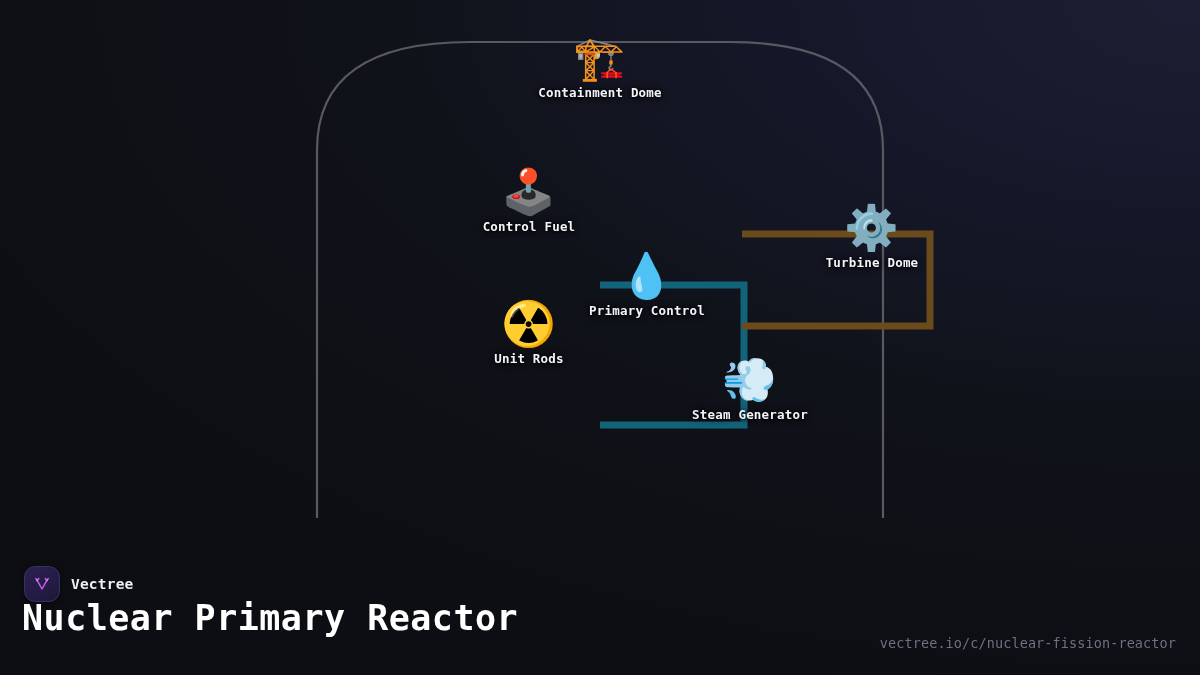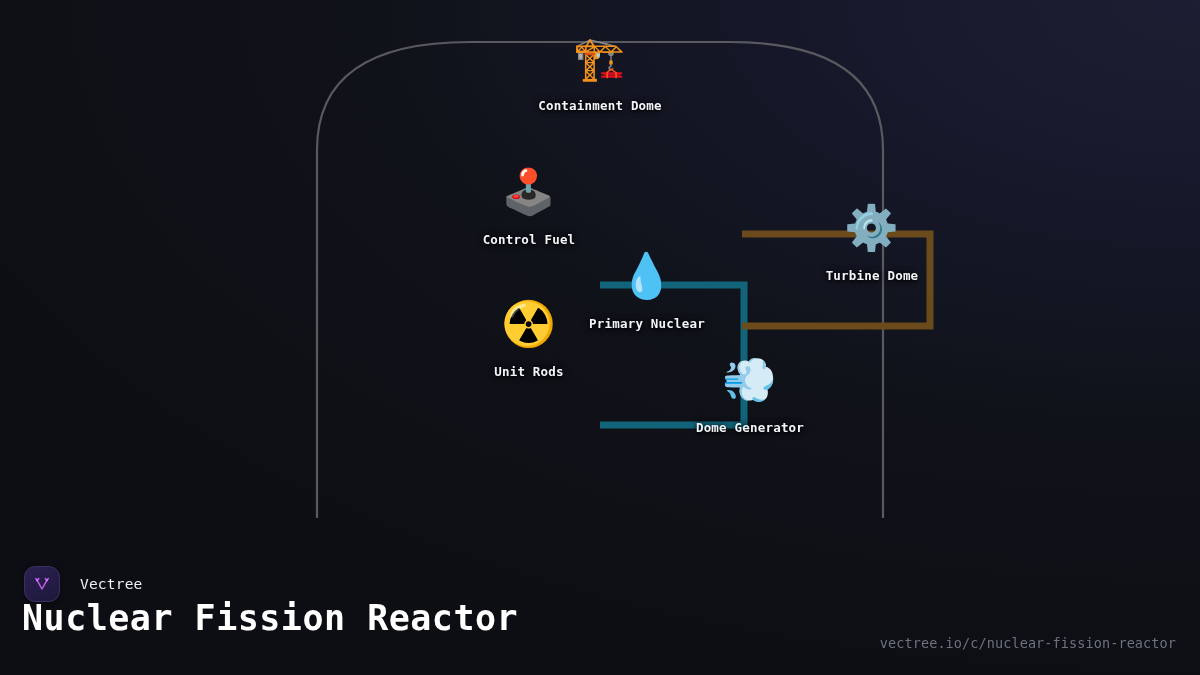--- a/index.html
+++ b/index.html
@@ -49,21 +49,21 @@
     user-select: none;
   }
   .node .glyph {
     display: block;
     font-family: "DejaVu Sans", "Liberation Sans", sans-serif;
     line-height: 1;
     text-align: center;
   }
   .node .caption {
     display: inline-block;
-    margin-top: 18px;
+    margin-top: 5px;
     font-family: "DejaVu Sans Mono", "Liberation Mono", monospace;
     font-size: 12.5px;
     font-weight: 700;
     letter-spacing: 0.2px;
     color: #f2f4f8;
     white-space: nowrap;
     text-shadow: 0 1px 3px rgba(0,0,0,.95), 0 0 7px rgba(0,0,0,.85);
   }
 
   
@@ -104,24 +104,23 @@
     background: linear-gradient(150deg, #2a2150 0%, #241c46 55%, #1d1838 100%);
     border: 1px solid #3a2f63;
     display: flex;
     align-items: center;
     justify-content: center;
     box-shadow: 0 1px 4px rgba(0,0,0,.55);
   }
   #brand-name {
     font-family: "DejaVu Sans Mono", "Liberation Mono", monospace;
     font-size: 14.5px;
-    font-weight: 400;
+    font-weight: 700;
     color: #eef0f6;
     letter-spacing: 0.2px;
-    margin-left: 9px;
   }
   #page-title {
     position: absolute;
     left: 22px;
     top: 53px;
     font-family: "DejaVu Sans Mono", "Liberation Mono", monospace;
     font-size: 35px;
     font-weight: 700;
     color: #ffffff;
     letter-spacing: 0.5px;
@@ -160,31 +159,31 @@
       <span class="caption">Containment Dome</span>
     </div>
 
     <div class="node" id="node-control-rods">
       <span class="glyph">🕹️</span>
       <span class="caption">Control Fuel</span>
     </div>
 
     <div class="node" id="node-primary-coolant">
       <span class="glyph">💧</span>
-      <span class="caption">Primary Nuclear</span>
+      <span class="caption">Primary Control</span>
     </div>
 
     <div class="node" id="node-fuel-rods">
       <span class="glyph">☢️</span>
       <span class="caption">Unit Rods</span>
     </div>
 
     <div class="node" id="node-steam-generator">
       <span class="glyph">💨</span>
-      <span class="caption">Dome Generator</span>
+      <span class="caption">Steam Generator</span>
     </div>
 
     <div class="node" id="node-turbine-unit">
       <span class="glyph">⚙️</span>
       <span class="caption">Turbine Dome</span>
     </div>
 
   </div>
 
   <div id="footer">
@@ -201,19 +200,19 @@
           </g>
           <g fill="#e07bff">
             <circle cx="6.2" cy="7.6" r="1.35"></circle>
             <circle cx="17.8" cy="7.6" r="1.35"></circle>
           </g>
         </svg>
       </span>
       <span id="brand-name">Vectree</span>
     </div>
 
-    <div id="page-title">Nuclear Fission Reactor</div>
+    <div id="page-title">Nuclear Primary Reactor</div>
 
     <div id="footer-url">vectree.io/c/nuclear-fission-reactor</div>
 
   </div>
 
 </div>
 
 </body></html>

